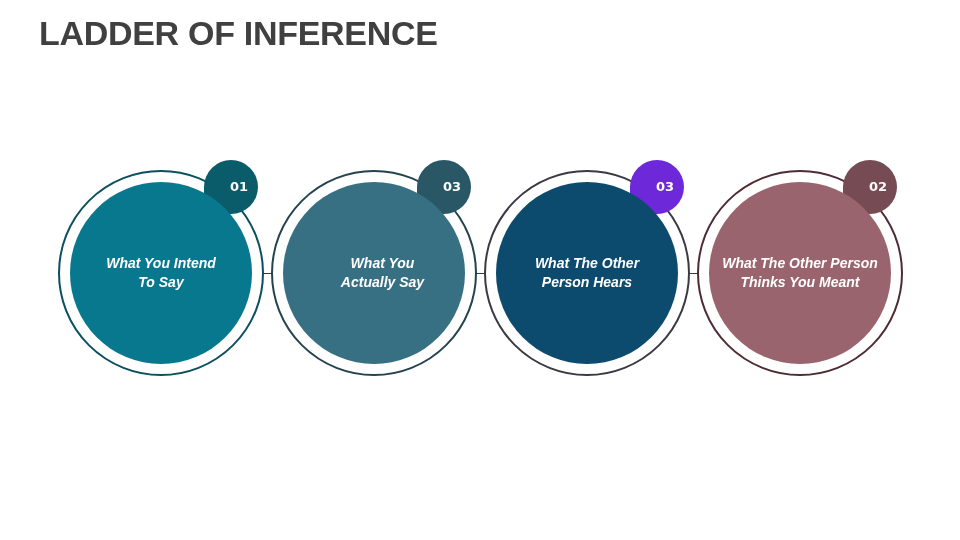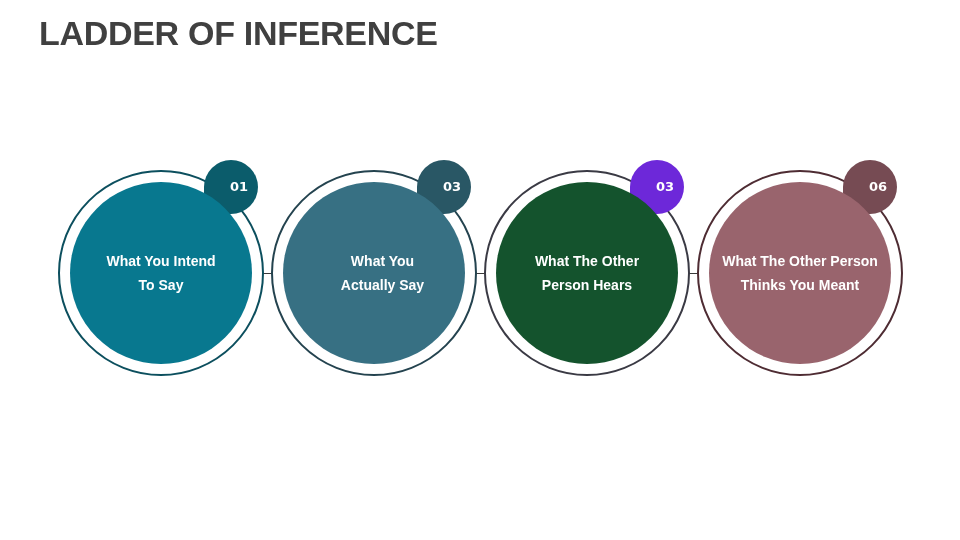--- a/index.html
+++ b/index.html
@@ -23,22 +23,22 @@
     .badge-text {
       position: relative; color: #ffffff; font-weight: bold; font-size: 13px;
       font-family: "DejaVu Sans", sans-serif; margin-left: 16px; margin-top: -2px;
     }
     .inner {
       position: absolute; width: 182px; height: 182px; left: -91px; top: -91px;
       border-radius: 50%;
       display: flex; align-items: center; justify-content: center; text-align: center;
     }
     .label {
-      color: #ffffff; font-size: 14px; font-weight: bold; line-height: 24px;
-      width: 165px; white-space: pre-line;
+      color: #ffffff; font-size: 14px; font-weight: bold; line-height: 19px;
+      width: 165px; white-space: pre-line; font-style: italic;
     }
     .arrow {
       position: absolute; height: 0; border-top: 1.3px solid #3a3a3a;
     }
     .arrow::after {
       content: ""; position: absolute; right: -1px; top: -4.6px;
       border-left: 7px solid #3a3a3a; border-top: 4px solid transparent; border-bottom: 4px solid transparent;
     }
   </style>
 </head>
@@ -71,29 +71,29 @@
       <div class="label">What You
 Actually Say</div>
     </div>
   </div>
 
   <div class="step" style="left:587px; top:273px;">
     <div class="outer-ring" style="border-color: rgb(58, 58, 68);"></div>
     <div class="badge" style="background: #6d28d9;">
       <span class="badge-text">03</span>
     </div>
-    <div class="inner" style="background: #14532d;">
+    <div class="inner" style="background: #0c4a6e;">
       <div class="label">What The Other
 Person Hears</div>
     </div>
   </div>
 
   <div class="step" style="left:800px; top:273px;">
     <div class="outer-ring" style="border-color: rgb(78, 44, 51);"></div>
     <div class="badge" style="background: rgb(118, 75, 83);">
-      <span class="badge-text">06</span>
+      <span class="badge-text">02</span>
     </div>
     <div class="inner" style="background: rgb(153, 100, 109); justify-content: center;">
       <div class="label">What The Other Person
 Thinks You Meant</div>
     </div>
   </div>
 </div>
 
 </body></html>

